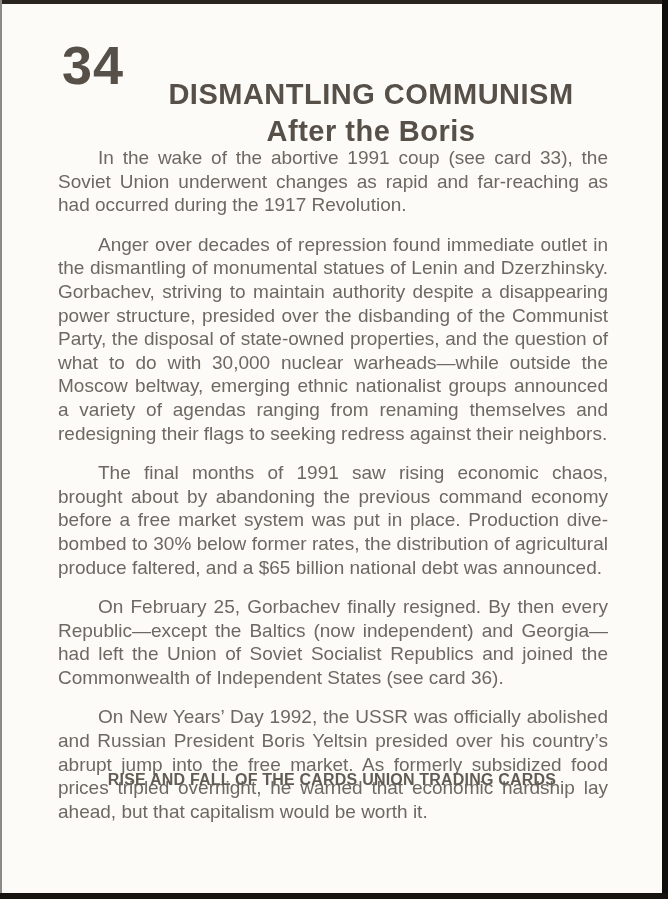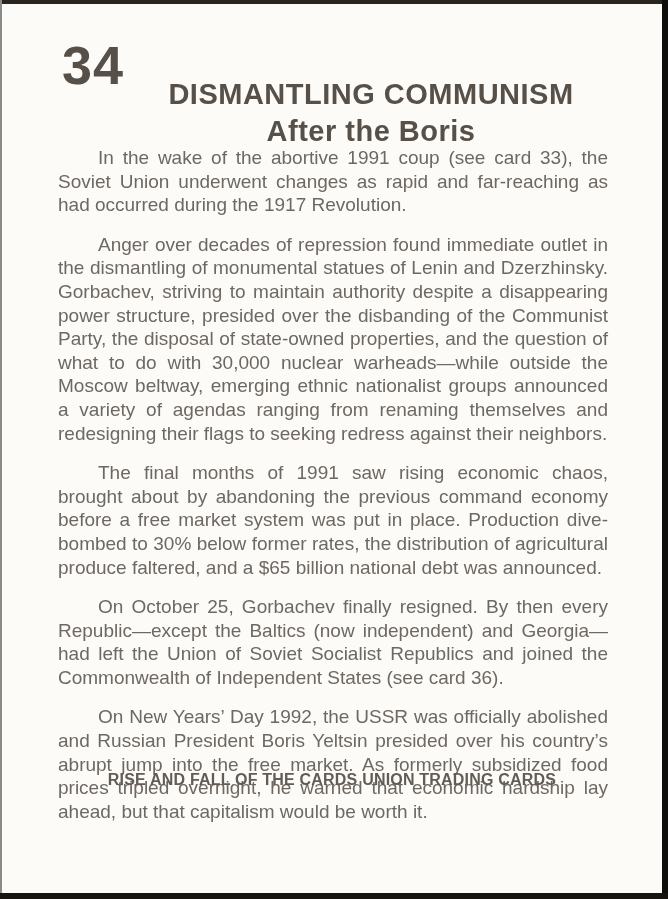--- a/index.html
+++ b/index.html
@@ -104,21 +104,21 @@
 
   <div class="title-block">
     <div class="title-line1">DISMANTLING COMMUNISM</div>
     <div class="title-line2">After the Boris</div>
   </div>
 
   <div class="body-text">
     <p>In the wake of the abortive 1991 coup (see card 33), the Soviet Union underwent changes as rapid and far-reaching as had occurred during the 1917 Revolution.</p>
     <p>Anger over decades of repression found immediate outlet in the dismantling of monumental statues of Lenin and Dzerzhinsky. Gorbachev, striving to maintain authority despite a disappearing power structure, presided over the disbanding of the Communist Party, the disposal of state-owned properties, and the question of what to do with 30,000 nuclear warheads—while outside the Moscow beltway, emerging ethnic nationalist groups announced a variety of agendas ranging from renaming themselves and redesigning their flags to seeking redress against their neighbors.</p>
     <p>The final months of 1991 saw rising economic chaos, brought about by abandoning the previous command economy before a free market system was put in place. Production dive-bombed to 30% below former rates, the distribution of agricultural produce faltered, and a $65 billion national debt was announced.</p>
-    <p>On October 25, Gorbachev finally resigned. By then every Republic—except the Baltics (now independent) and Georgia—had left the Union of Soviet Socialist Republics and joined the Commonwealth of Independent States (see card 36).</p>
+    <p>On February 25, Gorbachev finally resigned. By then every Republic—except the Baltics (now independent) and Georgia—had left the Union of Soviet Socialist Republics and joined the Commonwealth of Independent States (see card 36).</p>
     <p>On New Years’ Day 1992, the USSR was officially abolished and Russian President Boris Yeltsin presided over his country’s abrupt jump into the free market. As formerly subsidized food prices tripled overnight, he warned that economic hardship lay ahead, but that capitalism would be worth it.</p>
   </div>
 
   <div class="footer">
     <div class="footer-line">RISE AND FALL OF THE CARDS UNION TRADING CARDS</div>
   </div>
 
 </div>
 
 </body></html>

